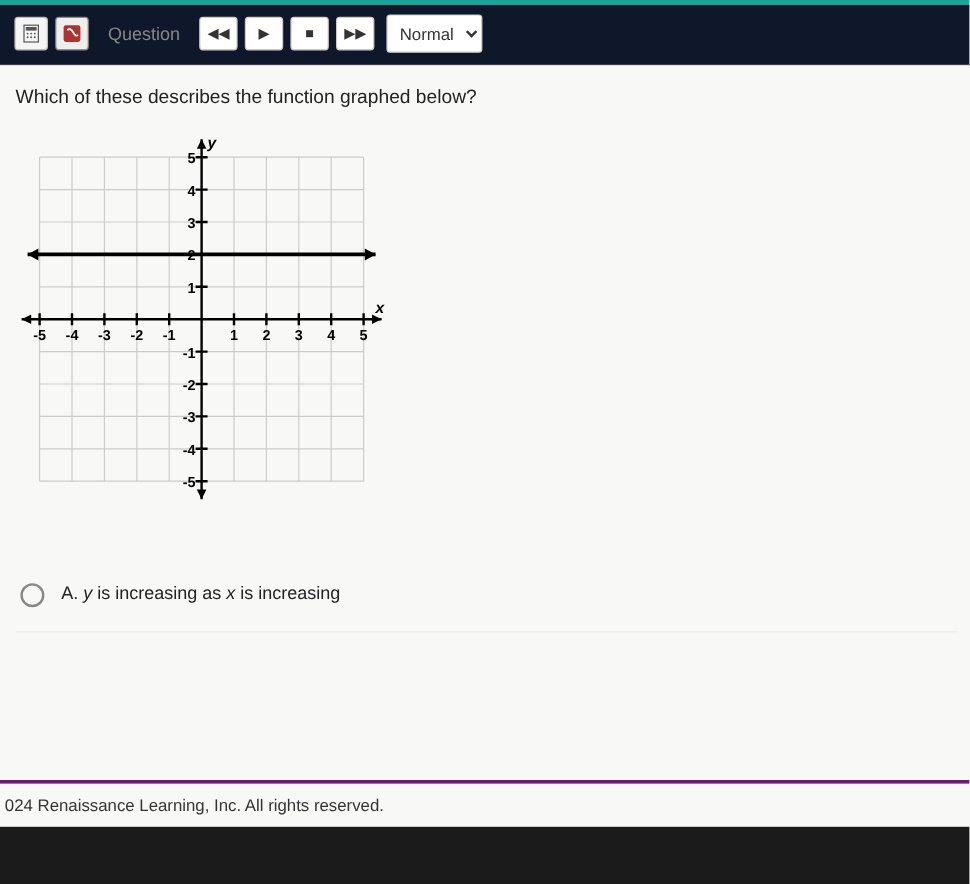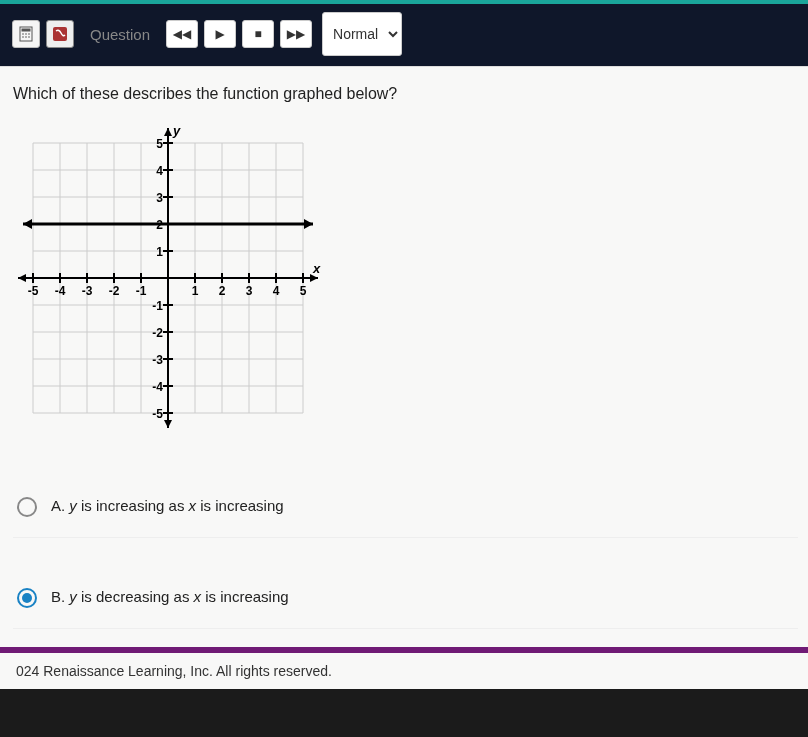--- a/index.html
+++ b/index.html
@@ -51,21 +51,21 @@
     border-radius: 3px;
     background: #fff;
     display: flex;
     align-items: center;
     justify-content: center;
     cursor: pointer;
     font-size: 12px;
     color: #333;
   }
   .speed-select {
-    height: 44px;
+    height: 32px;
     border: 1px solid #ccc;
     border-radius: 3px;
     background: #fff;
     font-size: 14px;
     padding: 0 6px;
     color: #333;
     margin-left: 4px;
   }
   .content {
     padding: 18px 10px 0 13px;
@@ -113,24 +113,24 @@
   .answer-text {
     font-size: 15px;
     color: #222;
   }
   .answer-text .italic { font-style: italic; }
   .footer {
     position: absolute;
     bottom: 48px;
     left: 0;
     right: 0;
-    padding: 10px 0 10px 16px;
+    padding: 10px 0 10px 4px;
     font-size: 14px;
     color: #333;
-    border-top: 6px solid #701a75;
+    border-top: 3px solid #701a75;
     background: #f8f8f7;
   }
   .bottom-bar {
     position: absolute;
     bottom: 0;
     left: 0;
     right: 0;
     height: 48px;
     background: #1b1b1b;
   }
@@ -275,26 +275,19 @@
   </div>
 
   <div class="answers">
     <div class="answer-row">
       <div class="radio"></div>
       <div class="answer-text">
         <span>A.</span>
         <span class="italic">y</span><span> is increasing as </span><span class="italic">x</span><span> is increasing</span>
       </div>
     </div>
-    <div class="answer-row">
-      <div class="radio selected"></div>
-      <div class="answer-text">
-        <span>B.</span>
-        <span class="italic">y</span><span> is decreasing as </span><span class="italic">x</span><span> is increasing</span>
-      </div>
-    </div>
   </div>
 </div>
 
 <div class="footer">
   <span>024 Renaissance Learning, Inc. All rights reserved.</span>
 </div>
 <div class="bottom-bar"></div>
 
 </body></html>

